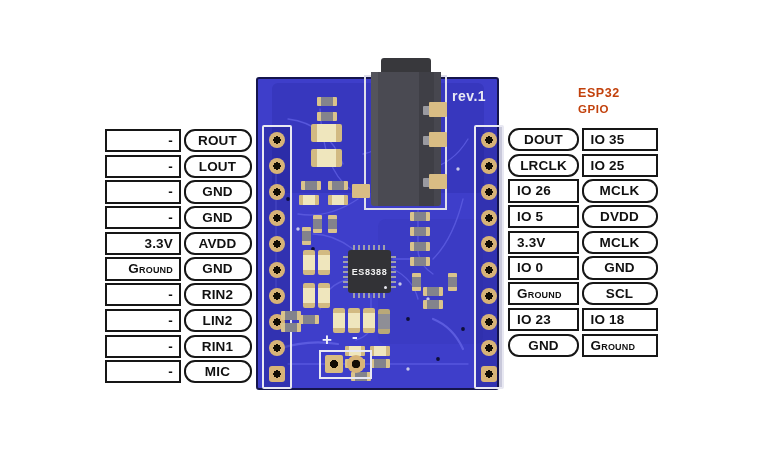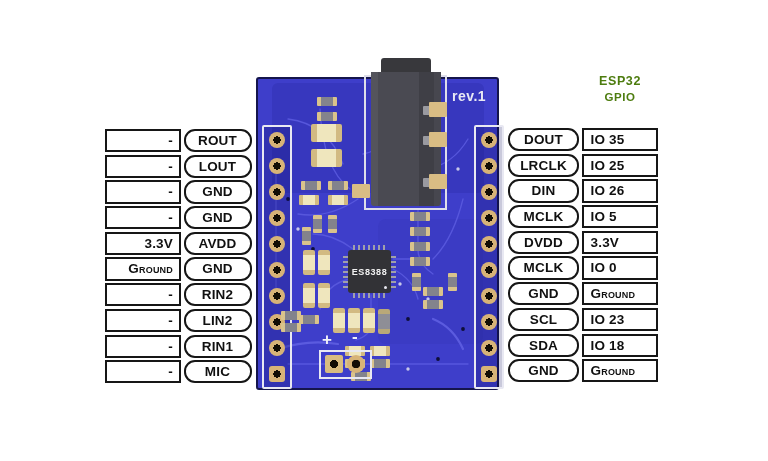--- a/index.html
+++ b/index.html
@@ -8,21 +8,21 @@
 
   
   .ptable{position:absolute;display:grid;gap:2.5px;grid-auto-rows:23.2px;}
   .cell{border:2px solid #161616;background:#fff;color:#101010;
         font-weight:700;font-size:13.5px;line-height:19.2px;
         font-variant:small-caps;letter-spacing:.2px;white-space:nowrap;overflow:hidden;}
   .cell.r{text-align:right;padding-right:6px;}
   .cell.c{text-align:center;border-radius:11px;}
   .cell.l{text-align:left;padding-left:7px;}
 
-  .esp-hdr{position:absolute;left:578px;top:74px;width:84px;text-align:center;color:#4d7c0f;}
+  .esp-hdr{position:absolute;left:578px;top:86px;width:84px;text-align:left;color:#c2410c;}
   .esp-hdr .l1{font-weight:700;font-size:12.5px;letter-spacing:.6px;}
   .esp-hdr .l2{font-weight:700;font-size:11.5px;letter-spacing:.6px;margin-top:3px;}
 
   
   .board{position:absolute;left:256px;top:77px;width:243px;height:313px;
          background:#3E3ECA;border:2px solid #15154C;border-radius:3px;box-sizing:border-box;}
   .board svg{position:absolute;left:0;top:0;}
 
   .hdr-box{position:absolute;width:30px;height:264px;top:125px;box-sizing:border-box;
            border:2px solid #E8E8F2;border-radius:2px;background:rgba(8,8,90,.22);
@@ -242,31 +242,29 @@
 
   <div class="esp-hdr">
     <div class="l1">ESP32</div>
     <div class="l2">GPIO</div>
   </div>
   <div class="ptable" style="left:508px;top:128px;grid-template-columns:71px 76px;">
     <div class="cell c">DOUT</div>
     <div class="cell l">IO 35</div>
     <div class="cell c">LRCLK</div>
     <div class="cell l">IO 25</div>
-    <div class="cell c">DIN</div>
     <div class="cell l">IO 26</div>
     <div class="cell c">MCLK</div>
     <div class="cell l">IO 5</div>
     <div class="cell c">DVDD</div>
     <div class="cell l">3.3V</div>
     <div class="cell c">MCLK</div>
     <div class="cell l">IO 0</div>
     <div class="cell c">GND</div>
     <div class="cell l">Ground</div>
     <div class="cell c">SCL</div>
     <div class="cell l">IO 23</div>
-    <div class="cell c">SDA</div>
     <div class="cell l">IO 18</div>
     <div class="cell c">GND</div>
     <div class="cell l">Ground</div>
   </div>
 
 </div>
 
 </body></html>

